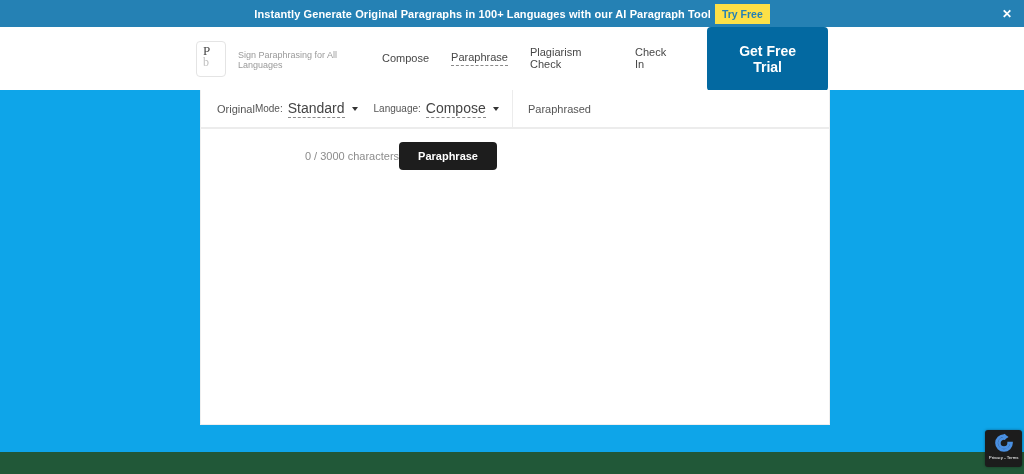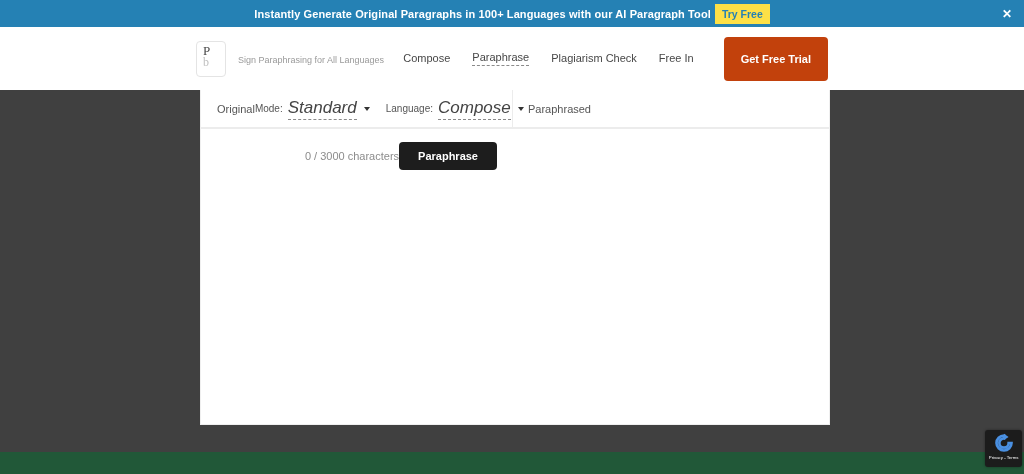--- a/index.html
+++ b/index.html
@@ -17,33 +17,33 @@
   .header { height:63px; background:#fff; display:flex; align-items:center; padding:0 196px; flex:0 0 auto; }
   .logo-box { width:30px; height:36px; border:1px solid #e4e4e4; border-radius:4px; background:#fff; padding:3px 0 0 6px; font-family:"Liberation Serif", serif; line-height:.95; flex:0 0 auto; }
   .logo-p { font-size:13px; color:#4a4a4a; display:block; }
   .logo-b { font-size:12px; color:#c0c0c0; display:block; }
   .brand { margin-left:12px; }
   .brand-title { font-family:"Liberation Serif", serif; font-size:21px; color:#3c3c3c; font-weight:normal; letter-spacing:.3px; }
   .brand-sub { font-size:9px; color:#9a9a9a; margin-top:2px; }
   .nav { margin-left:auto; display:flex; align-items:center; gap:22px; }
   .nav-link { font-size:11px; color:#474747; cursor:pointer; padding-bottom:2px; }
   .nav-link.active { border-bottom:1px dashed #8a8a8a; }
-  .trial-btn { background:#c2410c; color:#fff; font-size:11px; font-weight:bold; border:none; border-radius:4px; padding:16px 17px; margin-left:8px; cursor:pointer; }
+  .trial-btn { background:#0369a1; color:#fff; font-size:14px; font-weight:bold; border:none; border-radius:4px; padding:16px 17px; margin-left:8px; cursor:pointer; }
 
   
-  .main { flex:1 1 auto; background:#404040; position:relative; }
+  .main { flex:1 1 auto; background:#0ea5e9; position:relative; }
   .card { width:630px; height:335px; margin-left:200px; background:#fff; border:1px solid #efefef; border-top:none; display:flex; flex-direction:column; }
   .card-head { height:38px; display:flex; flex:0 0 auto; border-bottom:1px solid #ececec; }
   .head-left { width:312px; display:flex; align-items:center; padding:0 14px 0 16px; border-right:1px solid #ececec; }
   .head-right { flex:1; display:flex; align-items:center; padding-left:15px; }
   .panel-label { font-size:11px; color:#555; }
   .dropdowns { margin-left:auto; display:flex; align-items:center; gap:16px; }
   .dd { display:flex; align-items:center; gap:5px; cursor:pointer; }
   .dd-label { font-size:10px; color:#555; }
-  .dd-value { font-size:17px; color:#444; border-bottom:1px dashed #8a8a8a; padding-bottom:1px;font-style:italic; }
+  .dd-value { font-size:14px; color:#444; border-bottom:1px dashed #8a8a8a; padding-bottom:1px; }
   .caret { width:0; height:0; border-left:3.5px solid transparent; border-right:3.5px solid transparent; border-top:4.5px solid #333; margin-left:2px; }
 
   .card-body { flex:1 1 auto; display:flex; min-height:0; }
   .body-left { width:312px; border-right:1px solid #ececec; padding:13px 16px; }
   .body-right { flex:1; background:#fefefe; }
   .placeholder { font-size:11px; font-style:italic; color:#767676; }
   .sample-link { text-decoration:underline; cursor:pointer; color:#6d6d6d; }
 
   .card-foot { height:54px; flex:0 0 auto; border-top:1px solid #ececec; display:flex; align-items:center; }
   .foot-left { width:312px; display:flex; align-items:center; justify-content:flex-end; padding:0 16px; }
@@ -73,21 +73,21 @@
       <span class="logo-p">P</span>
       <span class="logo-b">b</span>
     </div>
     <div class="brand">
       <div class="brand-sub">Sign Paraphrasing for All Languages</div>
     </div>
     <div class="nav">
       <span class="nav-link">Compose</span>
       <span class="nav-link active">Paraphrase</span>
       <span class="nav-link">Plagiarism Check</span>
-      <span class="nav-link">Free In</span>
+      <span class="nav-link">Check In</span>
       <button class="trial-btn">Get Free Trial</button>
     </div>
   </div>
 
   <div class="main">
     <div class="card">
 
       <div class="card-head">
         <div class="head-left">
           <span class="panel-label">Original</span>

